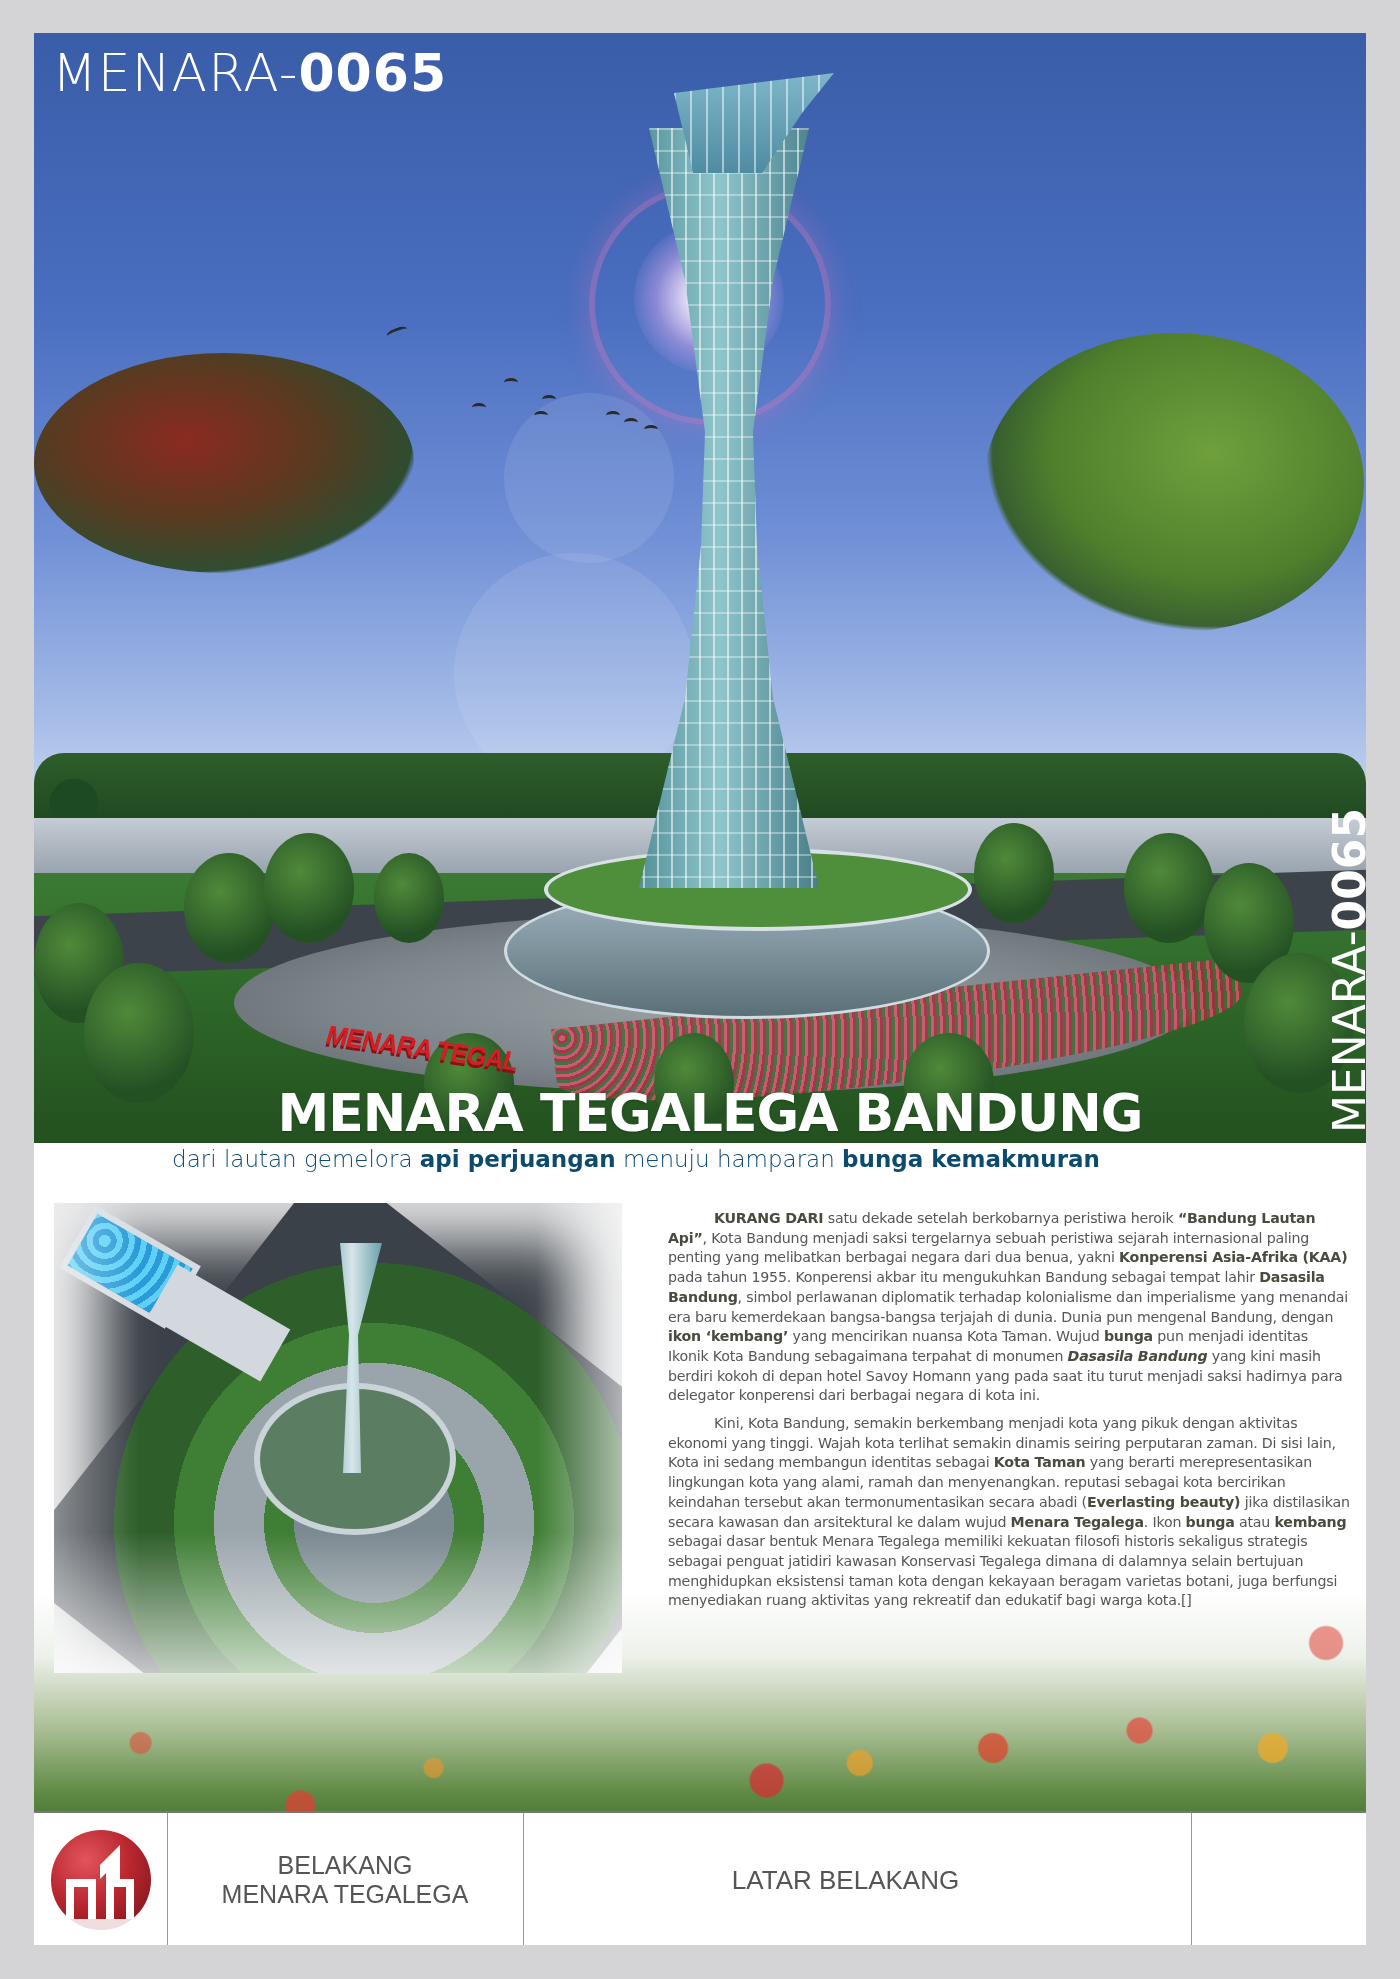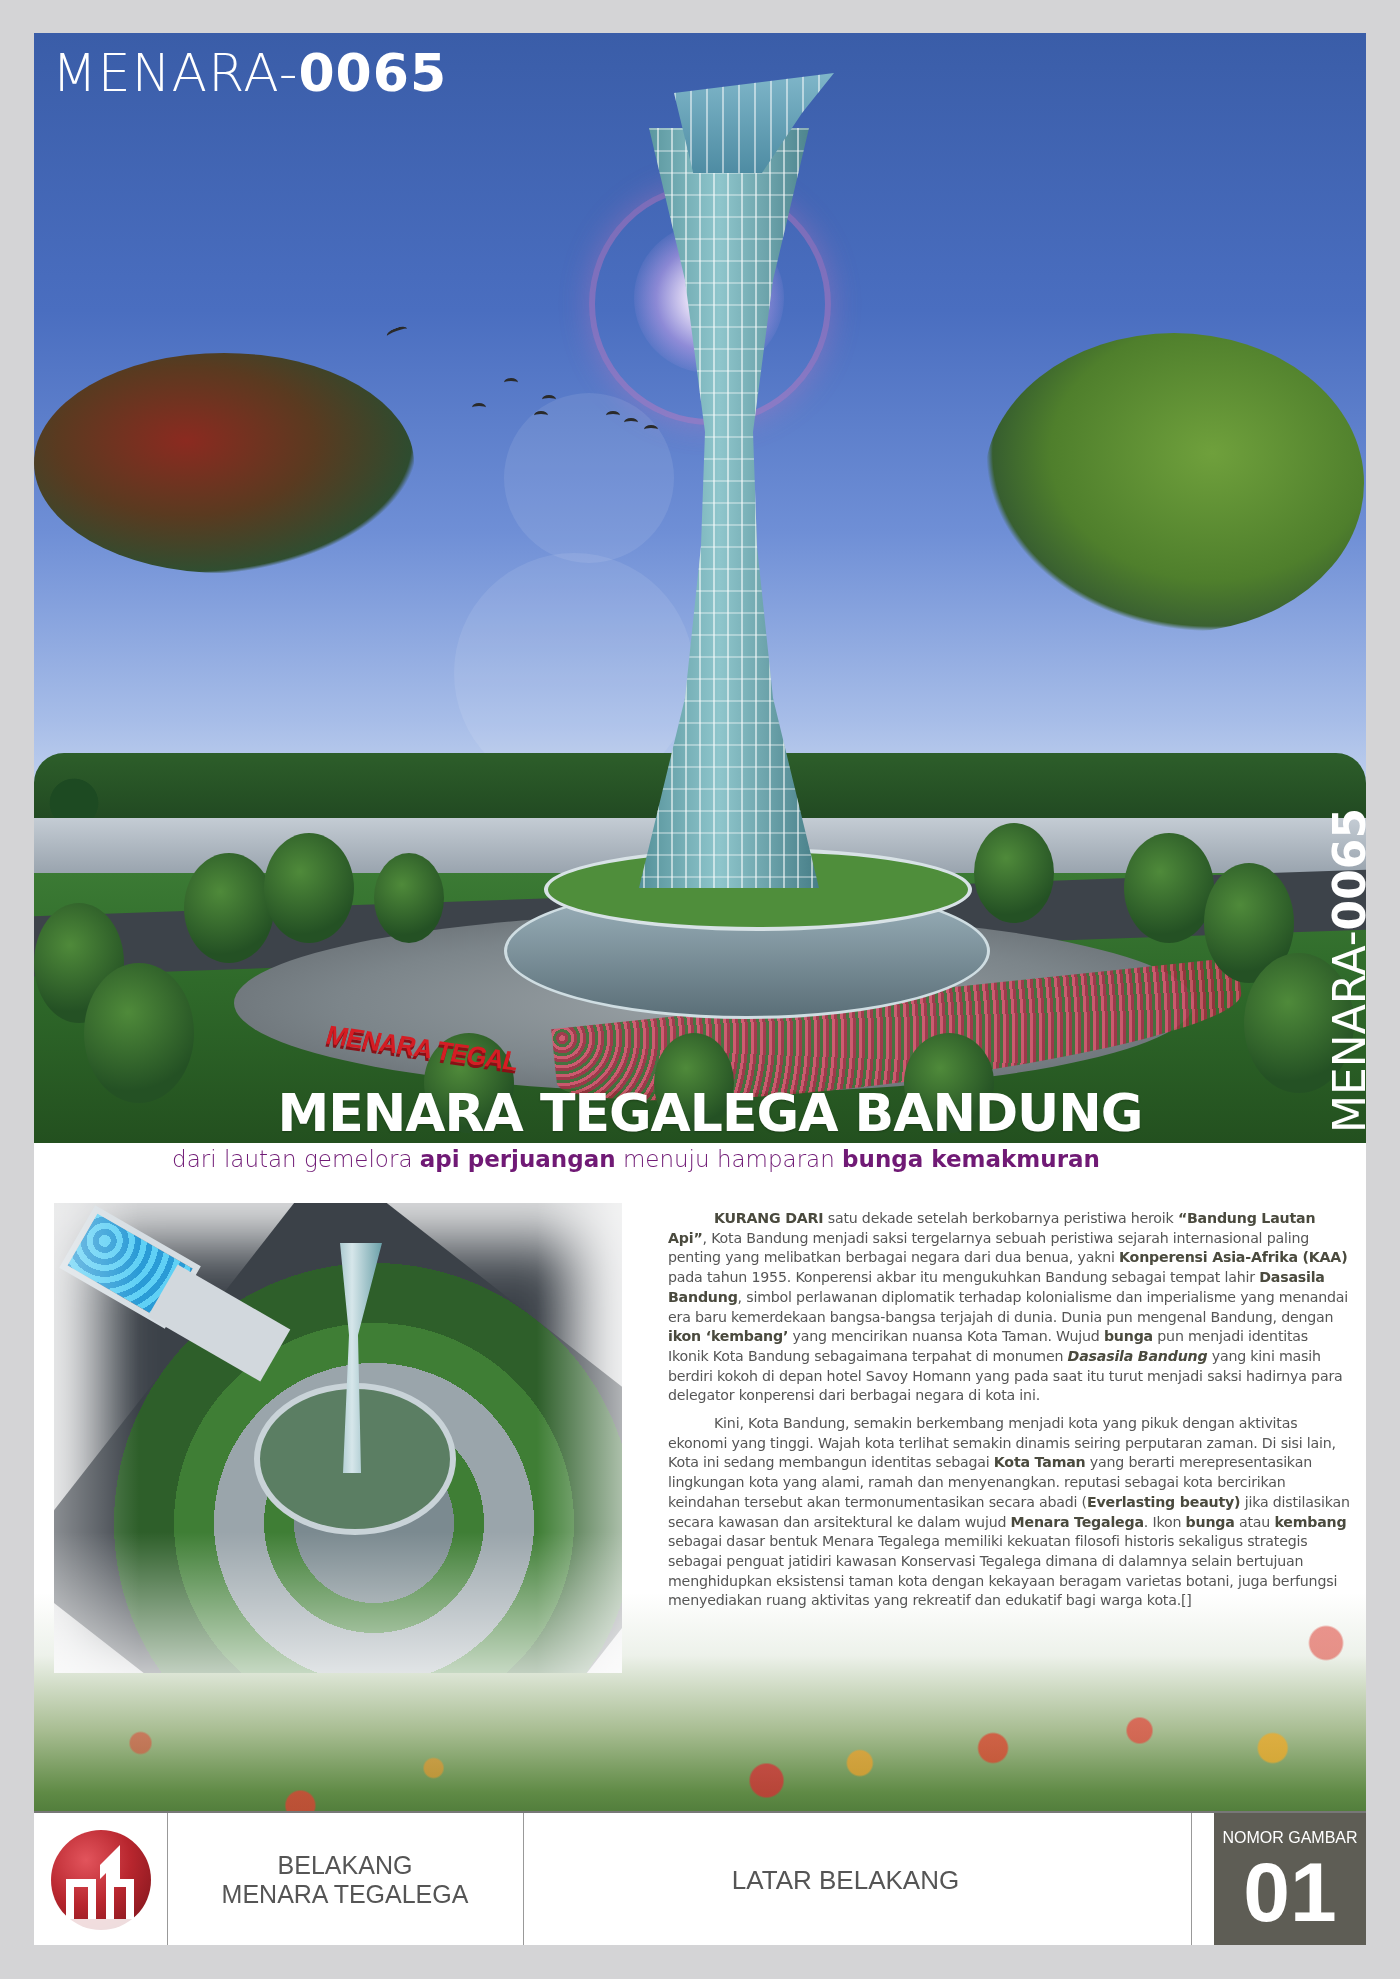--- a/index.html
+++ b/index.html
@@ -50,21 +50,21 @@
 
   .top-title { position:absolute; left:18px; top:10px; color:#ffffff; font-family:"DejaVu Sans", sans-serif;
     font-size:52px; letter-spacing:1px; font-weight:300; }
   .top-title b { font-weight:bold; }
   .side-title { position:absolute; left:1290px; top:1100px; color:#ffffff; font-family:"DejaVu Sans", sans-serif;
     font-size:44px; transform-origin:left top; transform:rotate(-90deg); white-space:nowrap; }
   .side-title b { font-weight:bold; }
   .big-title { position:absolute; left:0; width:1352px; top:1040px; text-align:center; color:#ffffff;
     font-family:"DejaVu Sans", sans-serif; font-weight:bold; font-size:52px; letter-spacing:-1px;
     line-height:80px; text-shadow:0 1px 2px rgba(0,0,0,0.25); }
-  .subtitle { position:absolute; left:0; width:1204px; top:1113px; text-align:center; color:#701a75;
+  .subtitle { position:absolute; left:0; width:1204px; top:1113px; text-align:center; color:#0c4a6e;
     font-family:"DejaVu Sans", sans-serif; font-size:23px; font-weight:300; }
   .subtitle b { font-weight:bold; }
 
   
   .siteplan { position:absolute; left:20px; top:1170px; width:568px; height:470px; overflow:hidden;
     background:#3b4148; box-shadow:inset 0 0 60px 40px rgba(255,255,255,0.85); }
   .sp-pool { position:absolute; left:15px; top:28px; width:110px; height:60px; transform:rotate(30deg);
     background:repeating-radial-gradient(circle at 20px 20px,#5fd0f5 0 6px,#2a9bd6 6px 12px); border:6px solid #d6dde2; }
   .sp-bldg { position:absolute; left:100px; top:90px; width:130px; height:60px; background:#d2d8dd; transform:rotate(30deg); }
   .sp-ground { position:absolute; left:60px; top:60px; width:520px; height:520px; transform:rotate(38deg);
@@ -190,18 +190,14 @@
         <rect x="10" y="92" width="86" height="14" fill="#ffffff" opacity="0.85"></rect>
       </svg>
     </div>
     <div class="f-cell f-comp">
       <div>
         <div>BELAKANG</div>
         <div>MENARA TEGALEGA</div>
       </div>
     </div>
     <div class="f-cell f-sheet">LATAR BELAKANG</div>
-    <div class="f-cell f-num">
-      <div class="lbl">NOMOR GAMBAR</div>
-      <div class="num">01</div>
-    </div>
   </div>
 </div>
 
 </body></html>

